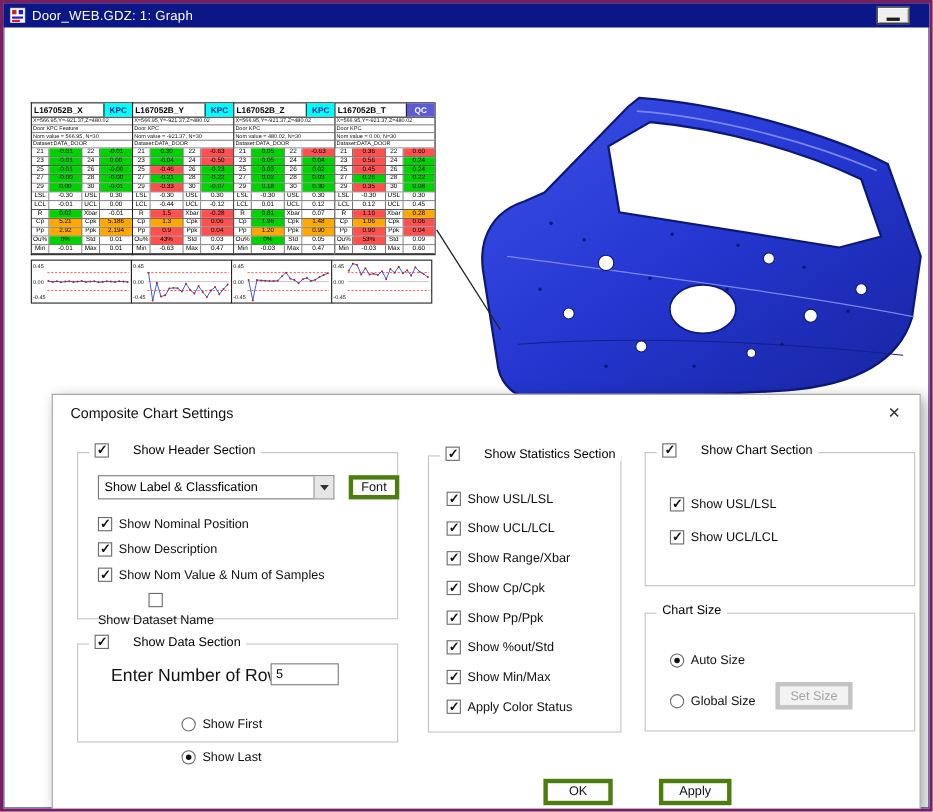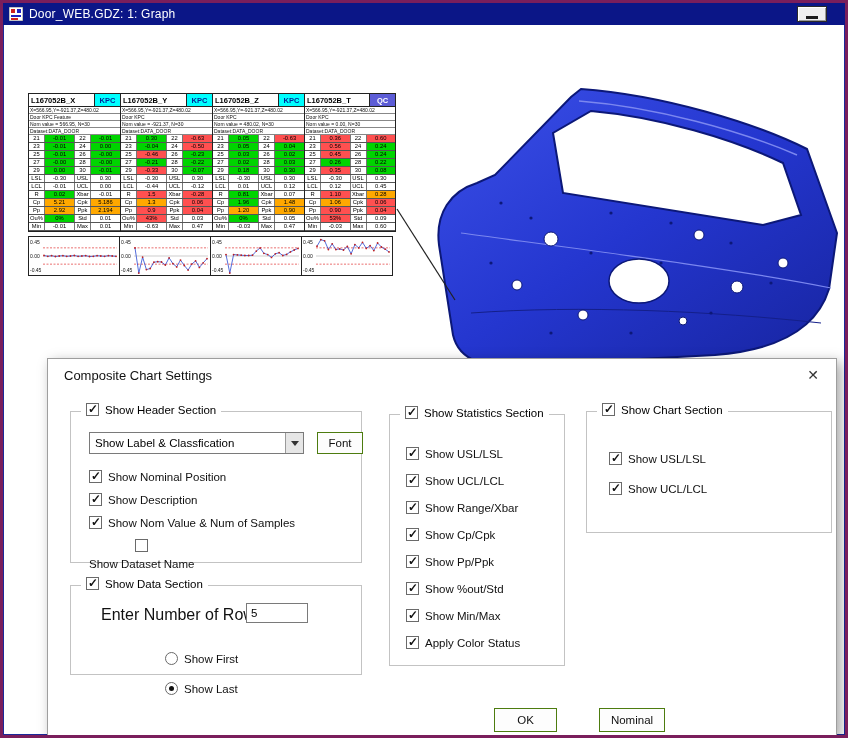--- a/index.html
+++ b/index.html
@@ -33,27 +33,27 @@
   .mini{width:92px;height:40px;border:1px solid #222;background:#fff}
   .mini+.mini{margin-left:-1px}
   
   .door{position:absolute;left:428px;top:80px;width:412px;height:288px;z-index:1}
   .callout{position:absolute;left:0;top:0;z-index:2;pointer-events:none}
   
   .dialog{position:absolute;left:44px;top:355px;width:790px;height:378px;background:#fff;border:1px solid #9e9e9e;box-shadow:4px 4px 12px rgba(0,0,0,.35);z-index:10}
   .dlg-title{position:absolute;left:16px;top:9px;font-size:13px;color:#111}
   .dlg-close{position:absolute;right:12px;top:5px;width:22px;height:22px;text-align:center;line-height:22px;font-size:14px;color:#333;cursor:default}
   .grp{position:absolute;border:1px solid #c3c3c3}
-  .grp-title{position:absolute;top:-9px;left:10px;background:#fff;padding:0 5px;display:flex;align-items:center;gap:6px;font-size:11.5px;white-space:nowrap}
+  .grp-title{position:absolute;top:-9px;left:10px;background:#fff;padding:0 5px;display:flex;align-items:center;gap:22px;font-size:11.5px;white-space:nowrap}
   .cb{width:13px;height:13px;border:1px solid #6a6a6a;background:#fff;display:inline-block;position:relative;flex:none}
   .cb.checked::after{content:"\2713";position:absolute;left:1px;top:-2px;font-size:12px;font-weight:bold;color:#111}
   .rb{width:13px;height:13px;border:1px solid #6a6a6a;border-radius:50%;background:#fff;display:inline-block;position:relative;flex:none}
   .rb.checked::after{content:"";position:absolute;left:3px;top:3px;width:5px;height:5px;border-radius:50%;background:#111}
   .cb-item,.rb-item{display:flex;align-items:center;gap:6px;font-size:11.5px;position:absolute;white-space:nowrap;color:#111}
-  .btn{position:absolute;background:#fdfdfd;border:1px solid #4d7c0f;font-size:11.5px;color:#111;display:flex;align-items:center;justify-content:center;cursor:default}
+  .btn{position:absolute;background:#fdfdfd;border:4px solid #4d7c0f;font-size:11.5px;color:#111;display:flex;align-items:center;justify-content:center;cursor:default}
   .btn.disabled{color:#a6a6a6;background:#f2f2f2;border-color:#c4c4c4}
   .combo{position:absolute;height:22px;border:1px solid #7a7a7a;background:#fff;display:flex;align-items:center;font-size:11.5px}
   .combo .txt{flex:1;padding-left:5px;white-space:nowrap;overflow:hidden}
   .combo .dd{width:18px;height:100%;background:#e6e6e6;border-left:1px solid #9a9a9a;display:flex;align-items:center;justify-content:center}
   .combo .dd::after{content:"";border:4px solid transparent;border-top:5px solid #333;margin-top:5px}
   .tinput{position:absolute;height:20px;border:1px solid #7a7a7a;font-size:11.5px;padding-left:4px;background:#fff;outline:none}
   .lbl{position:absolute;font-size:16px;color:#111;white-space:nowrap}
 </style>
 </head>
 <body>
@@ -674,21 +674,39 @@
             <span class="cb checked"></span>
             <span>Show USL/LSL</span>
           </label>
           <label class="cb-item" style="left: 22px; top: 70px;">
             <span class="cb checked"></span>
             <span>Show UCL/LCL</span>
           </label>
         </div>
     </div>
 
+    <div class="grp" style="left:538px;top:198px;width:246px;height:108px">
+      <div class="grp-title">
+        <span>Chart Size</span>
+      </div>
+      <div id="size-radios">
+          <label class="rb-item" style="left: 22px; top: 36px;">
+            <span class="rb checked"></span>
+            <span>Auto Size</span>
+          </label>
+          <label class="rb-item" style="left: 22px; top: 73px;">
+            <span class="rb"></span>
+            <span>Global Size</span>
+          </label>
+        </div>
+      <div class="btn disabled" style="left:118px;top:62px;width:70px;height:25px">
+        <span>Set Size</span>
+      </div>
+    </div>
 
     <div class="btn" style="left:446px;top:349px;width:63px;height:24px">
       <span>OK</span>
     </div>
     <div class="btn" style="left:551px;top:349px;width:66px;height:24px">
-      <span>Nominal</span>
+      <span>Apply</span>
     </div>
   </div>
 </div>
 
 </body></html>

